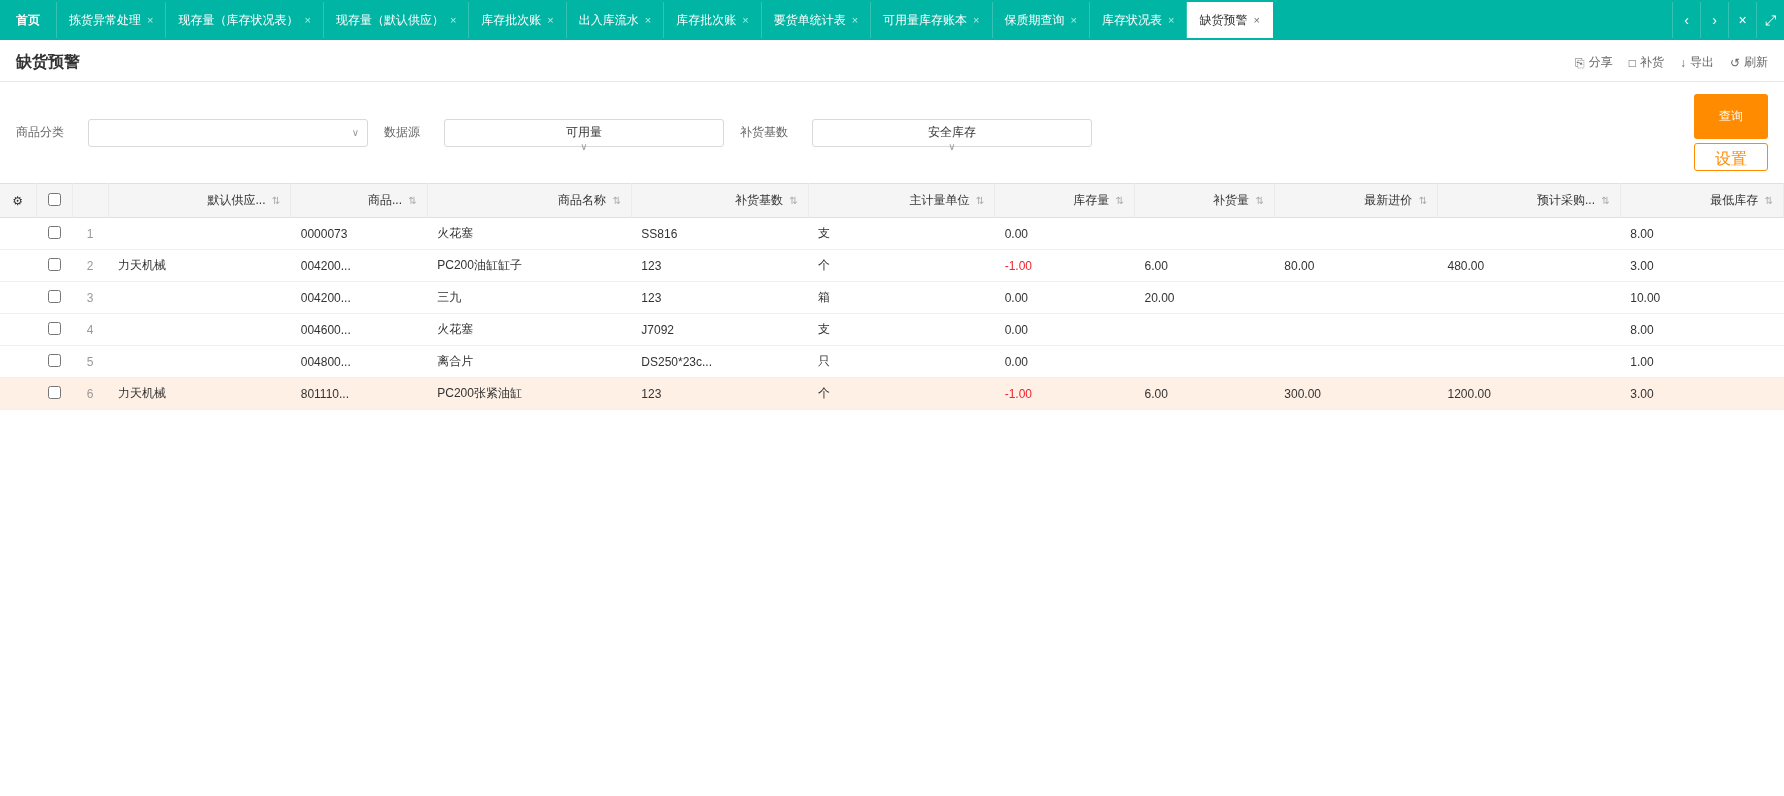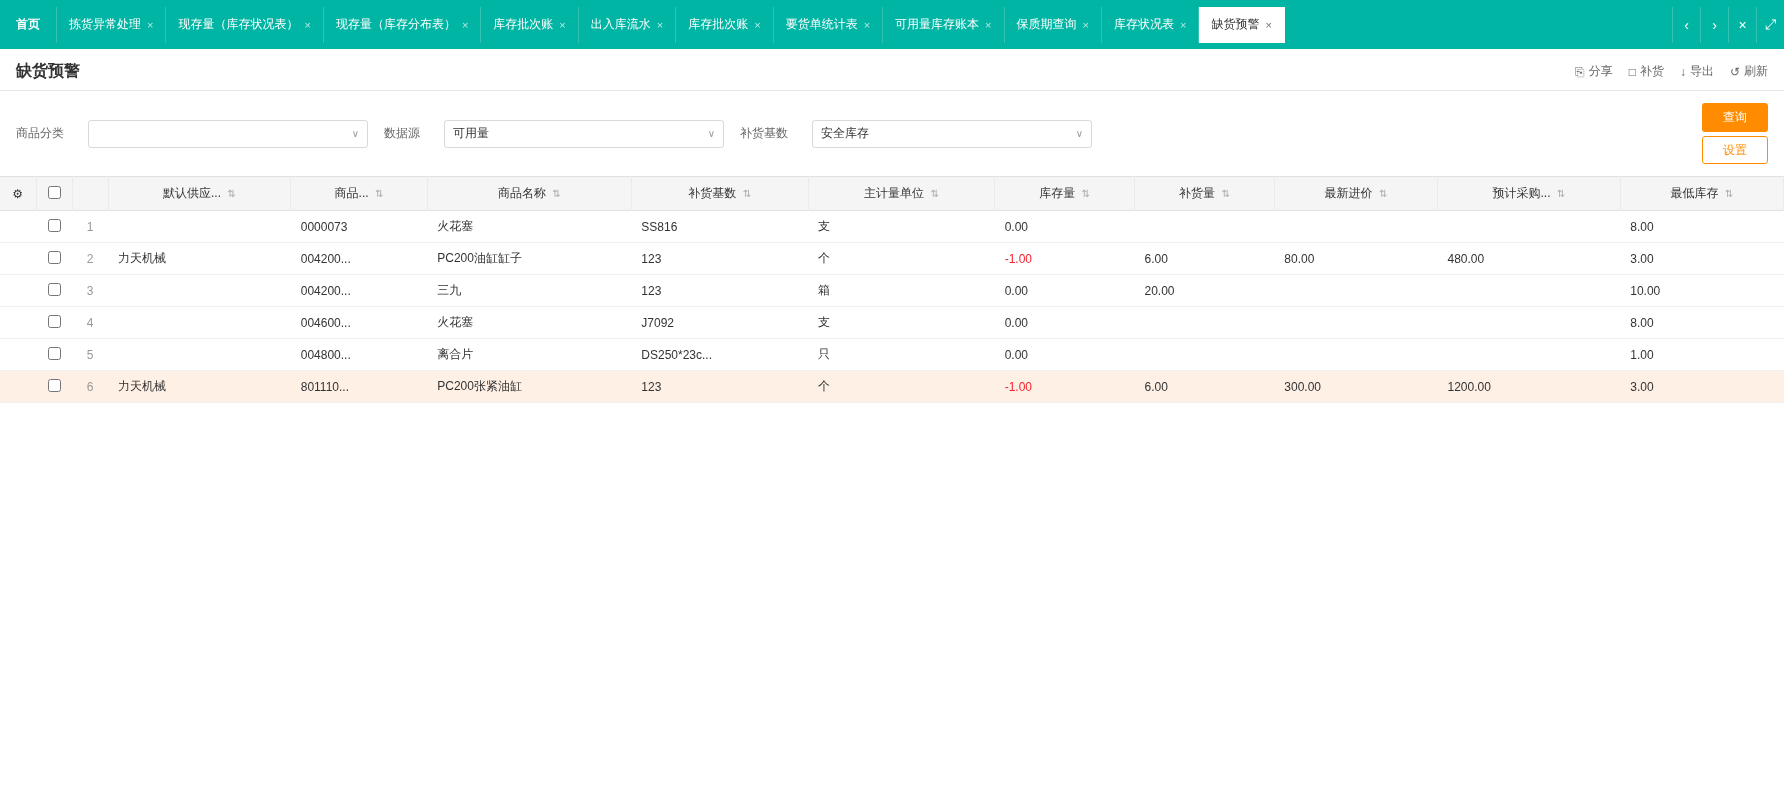--- a/index.html
+++ b/index.html
@@ -3,21 +3,21 @@
   <meta charset="utf-8">
   <style>
     * { box-sizing: border-box; margin: 0; padding: 0; }
     body { font-family: 'Microsoft YaHei', Arial, sans-serif; font-size: 12px; background: #f0f2f5; color: #333; }
 
     
     .tab-bar {
       display: flex;
       align-items: center;
       background: #00b5a3;
-      height: 49px;
+      height: 40px;
       overflow: hidden;
       flex-shrink: 0;
     }
     .tab-item {
       display: flex;
       align-items: center;
       height: 36px;
       padding: 0 12px;
       color: #fff;
       white-space: nowrap;
@@ -126,66 +126,67 @@
     }
     .filter-select-value {
       color: #333;
     }
     .filter-select-arrow {
       color: #999;
       font-size: 10px;
     }
     .filter-select-wide {
       min-width: 280px;
+      flex-direction: column;
     }
     .filter-btn-group {
       margin-left: auto;
       display: flex;
       flex-direction: column;
       gap: 4px;
     }
     .btn-query {
       background: #ff8c00;
       color: #fff;
       border: none;
       border-radius: 3px;
       padding: 5px 20px;
       cursor: pointer;
       font-size: 12px;
-      height: 29px;
+      height: 45px;
     }
     .btn-settings {
       background: #fff;
       color: #ff8c00;
       border: 1px solid #ff8c00;
       border-radius: 3px;
       padding: 5px 20px;
       cursor: pointer;
-      font-size: 12px;
+      font-size: 16px;
       height: 28px;
     }
 
     
     .table-container {
       padding: 0 0;
       overflow-x: auto;
     }
     table {
       width: 100%;
       border-collapse: collapse;
       font-size: 12px;
     }
     thead tr {
       background: #f5f5f5;
       border-bottom: 1px solid #e0e0e0;
       border-top: 1px solid #e0e0e0;
     }
     th {
       padding: 8px 10px;
-      text-align: center;
+      text-align: right;
       font-weight: normal;
       color: #333;
       white-space: nowrap;
       border-right: 1px solid #ebebeb;
       position: relative;
     }
     th.sortable {
       cursor: pointer;
     }
     th .sort-icon {
@@ -235,21 +236,21 @@
   </div>
   <div class="tab-item">
     <span>拣货异常处理</span>
     <span class="close-icon">×</span>
   </div>
   <div class="tab-item">
     <span>现存量（库存状况表）</span>
     <span class="close-icon">×</span>
   </div>
   <div class="tab-item">
-    <span>现存量（库存分布表）</span>
+    <span>现存量（默认供应）</span>
     <span class="close-icon">×</span>
   </div>
   <div class="tab-item">
     <span>库存批次账</span>
     <span class="close-icon">×</span>
   </div>
   <div class="tab-item">
     <span>出入库流水</span>
     <span class="close-icon">×</span>
   </div>

